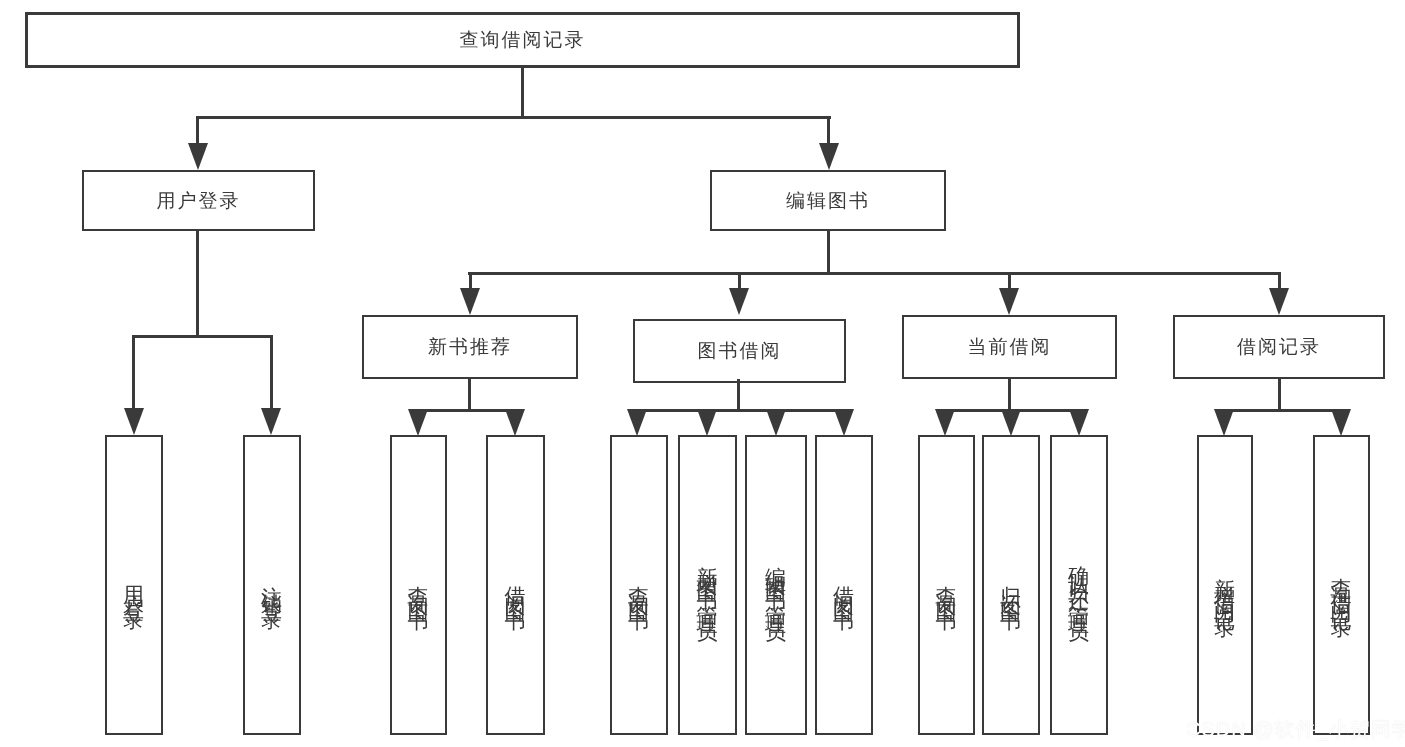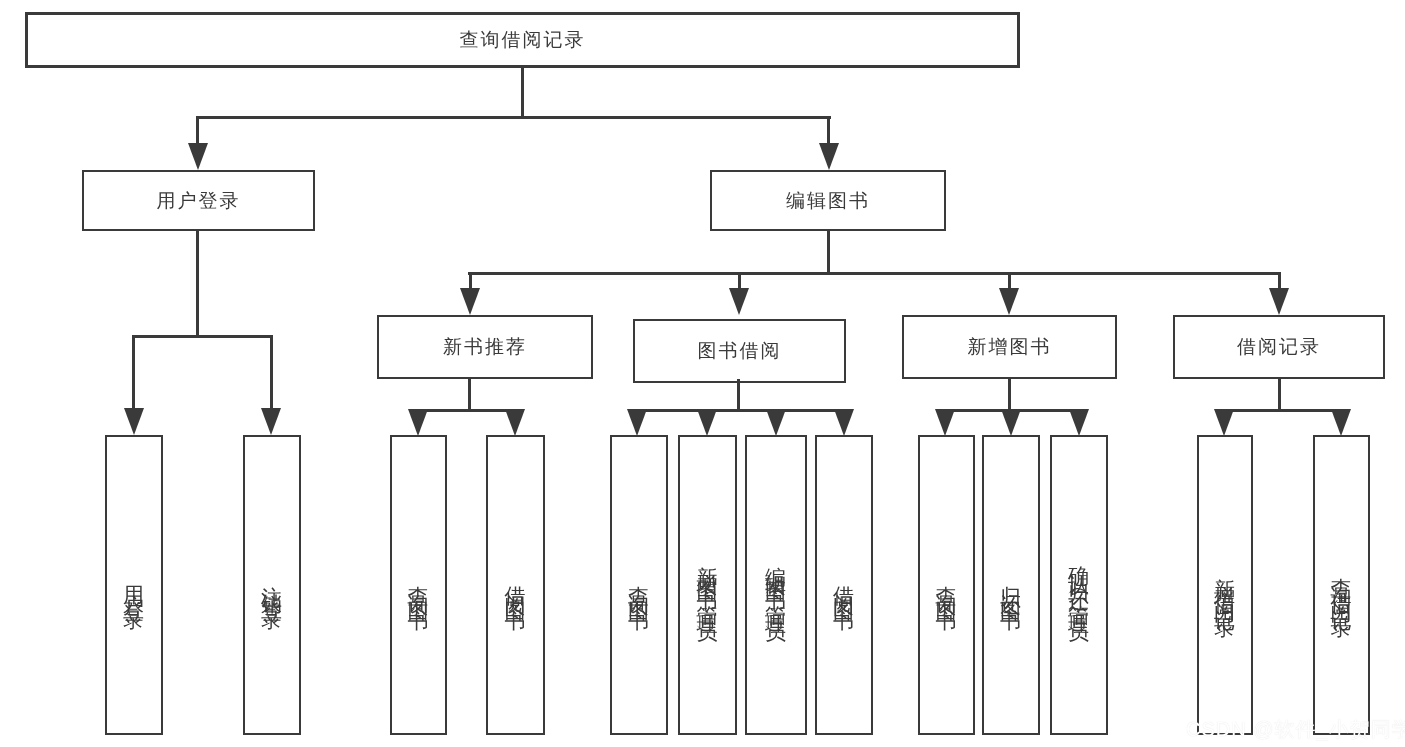--- a/index.html
+++ b/index.html
@@ -50,30 +50,30 @@
 </div>
 
 <div class="box hnode" style="left:82px;top:170px;width:233px;height:61px">
   <span>用户登录</span>
 </div>
 
 <div class="box hnode" style="left:710px;top:170px;width:236px;height:61px">
   <span>编辑图书</span>
 </div>
 
-<div class="box hnode" style="left:377px;top:315px;width:216px;height:64px">
+<div class="box hnode" style="left:362px;top:315px;width:216px;height:64px">
   <span>新书推荐</span>
 </div>
 
 <div class="box hnode" style="left:633px;top:319px;width:213px;height:64px">
   <span>图书借阅</span>
 </div>
 
 <div class="box hnode" style="left:902px;top:315px;width:215px;height:64px">
-  <span>新增图书</span>
+  <span>当前借阅</span>
 </div>
 
 <div class="box hnode" style="left:1173px;top:315px;width:212px;height:64px">
   <span>借阅记录</span>
 </div>
 
 <div class="box leaf" style="left:105px;width:58px">
   <span class="vtext">用户登录</span>
 </div>
 <div class="box leaf" style="left:243px;width:58px">

